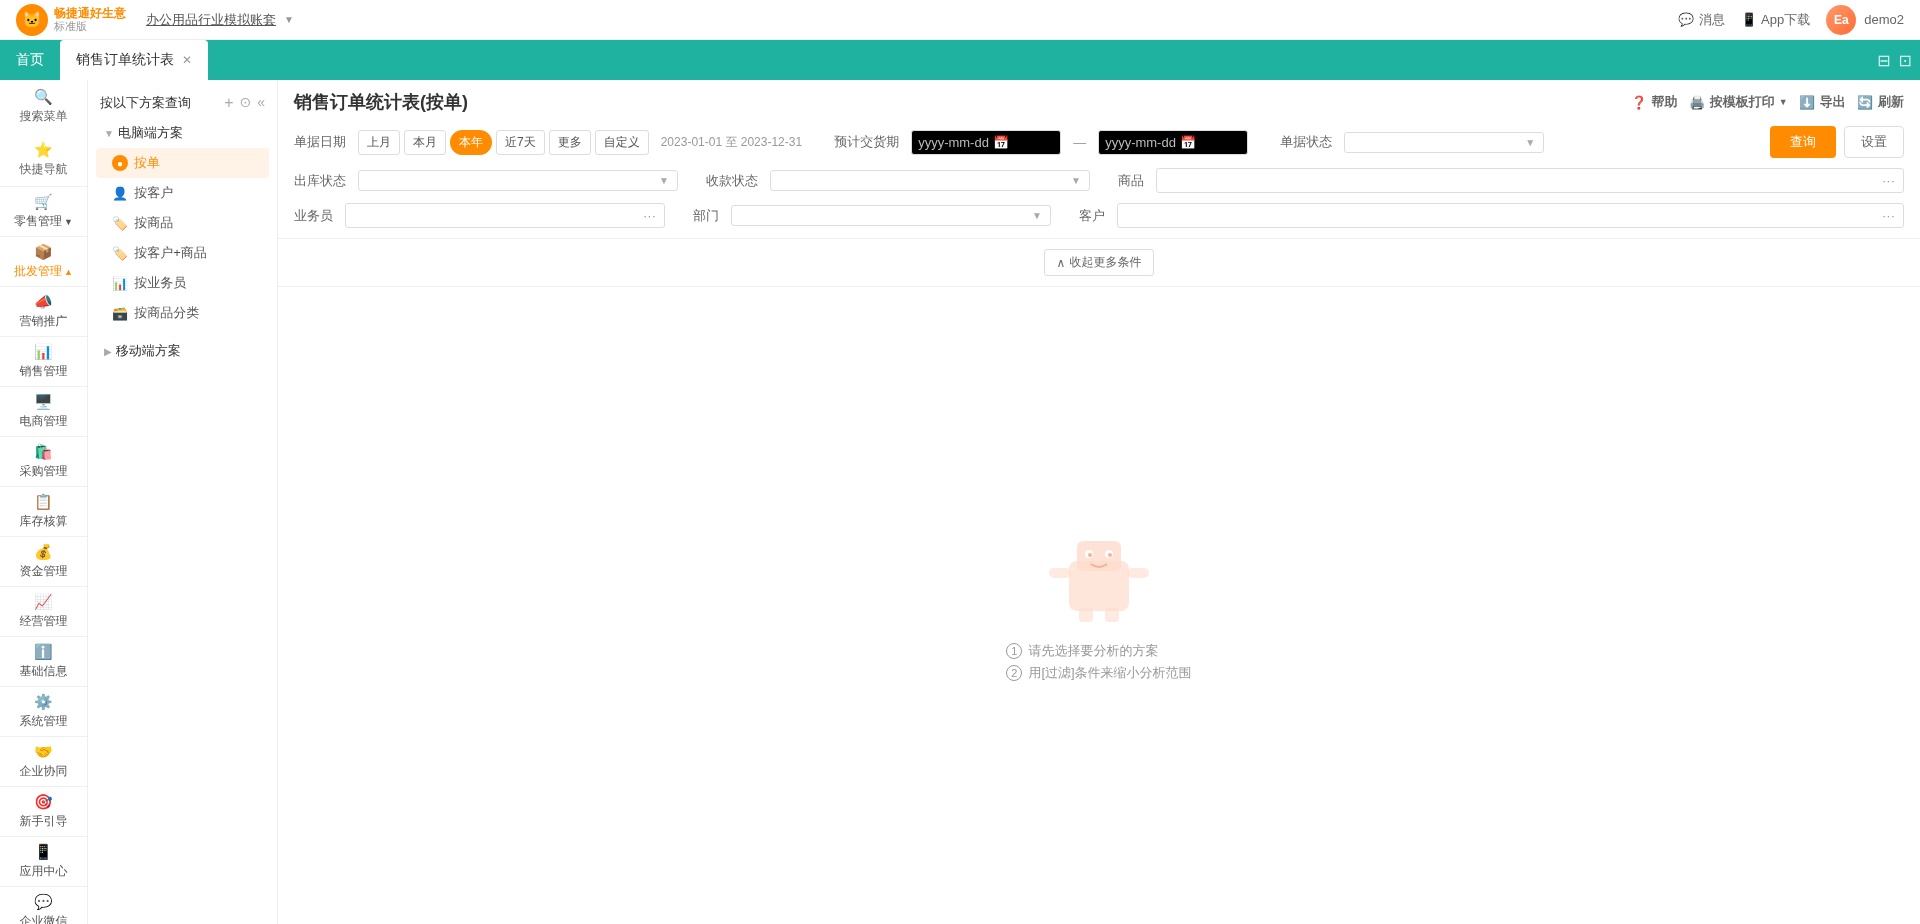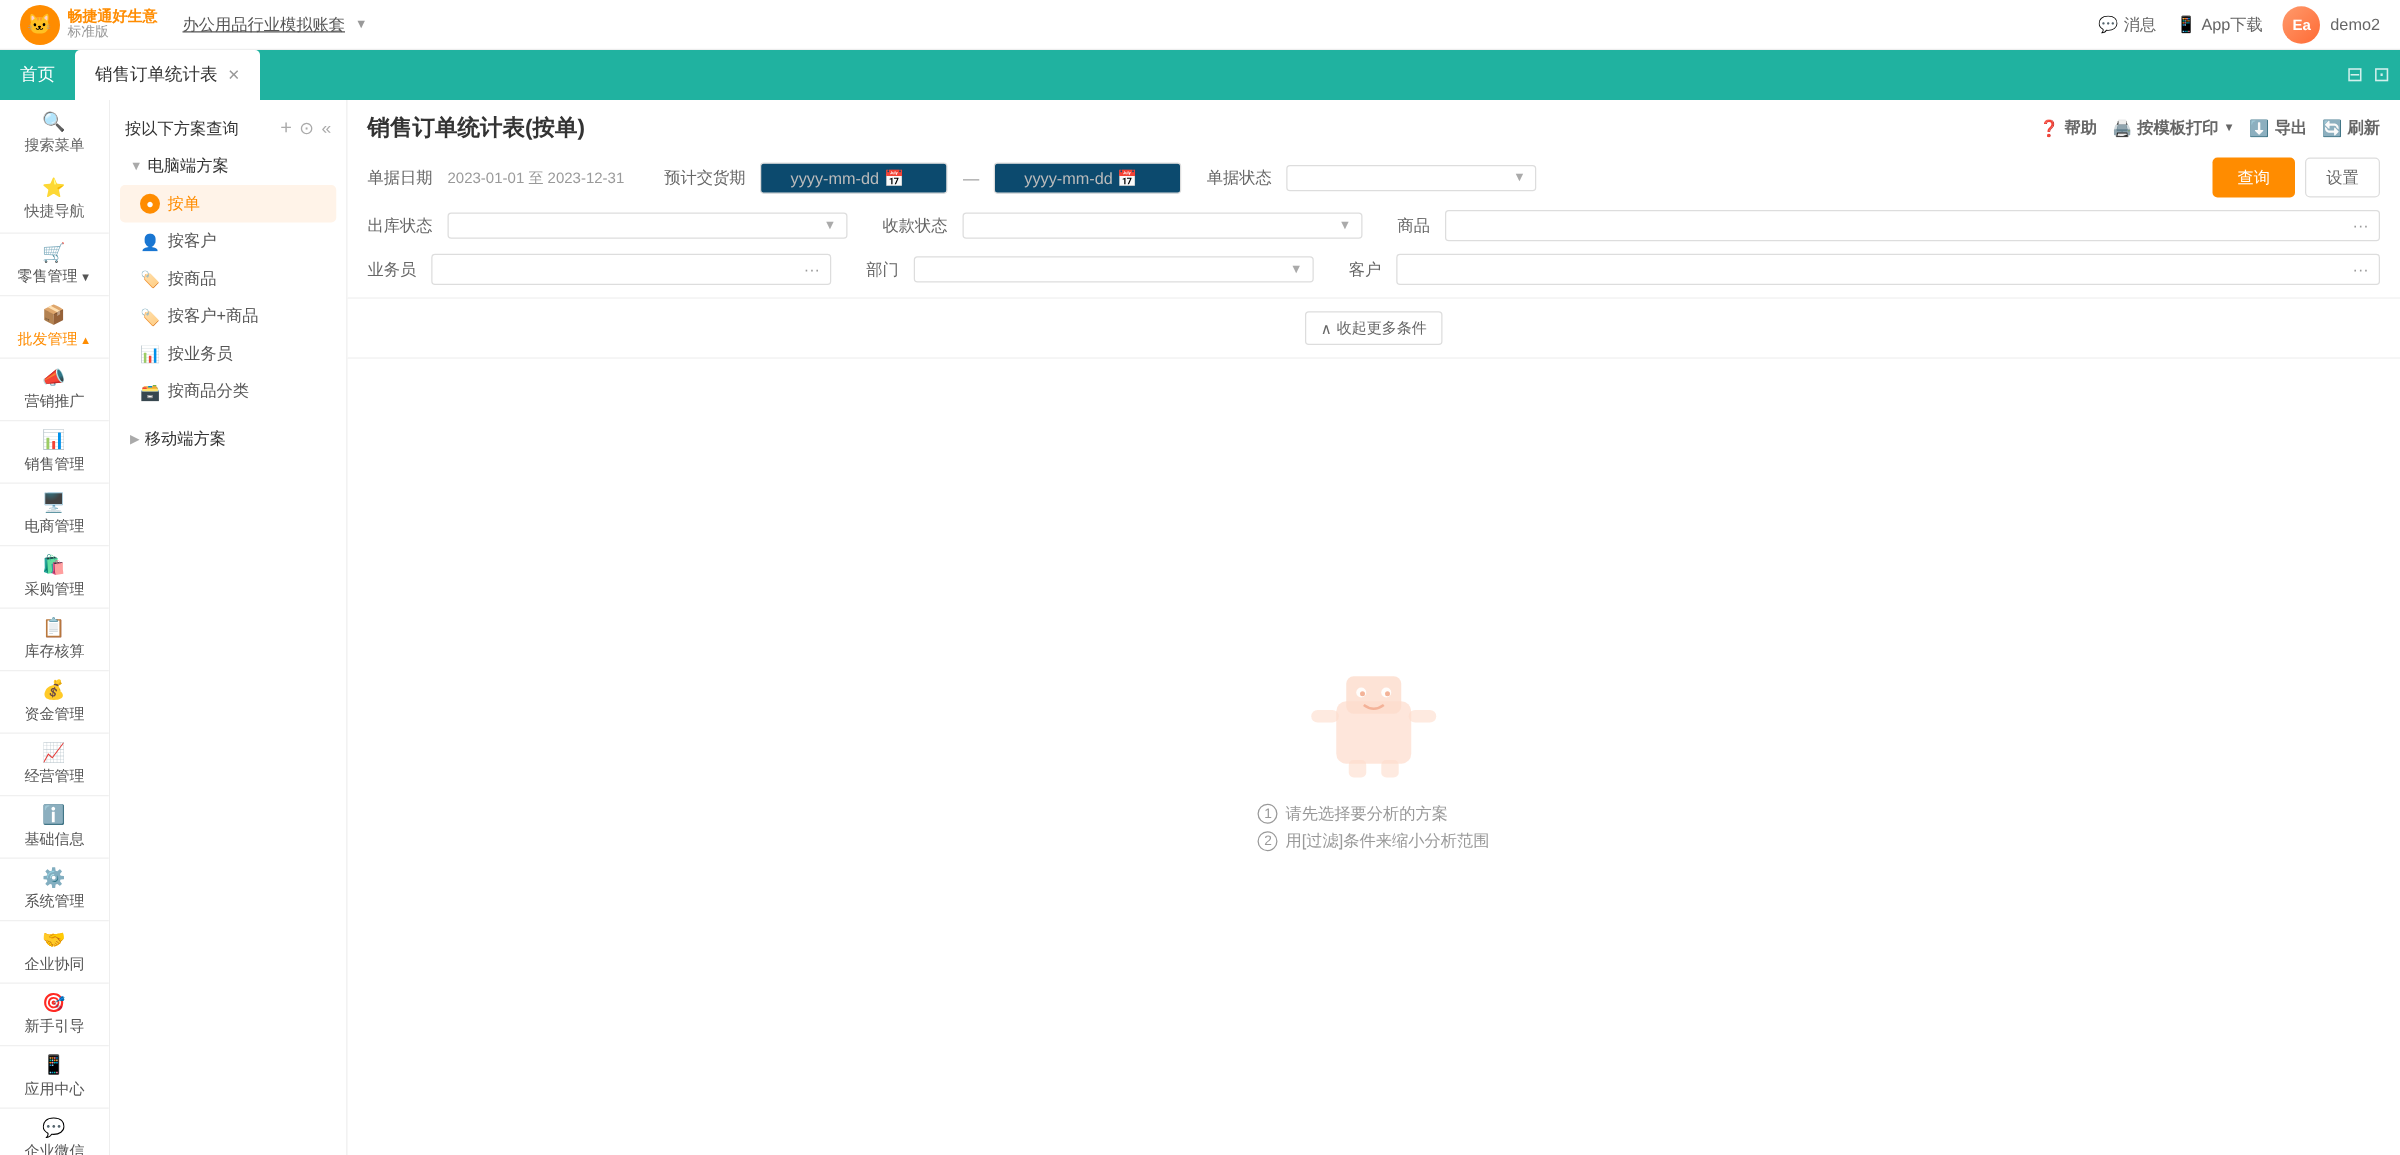--- a/index.html
+++ b/index.html
@@ -130,24 +130,24 @@
       padding: 4px 8px;
       font-size: 13px;
       color: #999;
       background: #fff;
       min-width: 120px;
     }
     .filter-input-date {
       display: flex; align-items: center; gap: 4px;
       border: 1px solid #ddd;
       border-radius: 3px;
-      padding: 4px 23px;
+      padding: 4px 6px;
       font-size: 13px;
       color: #bbb;
-      background: #0c4a6e;
+      background: #000000;
       min-width: 150px;
     }
     .filter-select {
       display: flex; align-items: center; justify-content: space-between;
       border: 1px solid #ddd;
       border-radius: 3px;
       padding: 4px 8px;
       font-size: 13px;
       color: #333;
       background: #fff;
@@ -447,34 +447,42 @@
             </div>
             <div class="title-action">
               <span>🔄</span>
               <span>刷新</span>
             </div>
           </div>
         </div>
 
         <div class="filter-row">
           <span class="filter-label">单据日期</span>
+          <div class="date-filter-row">
+            <button class="date-btn">上月</button>
+            <button class="date-btn">本月</button>
+            <button class="date-btn active">本年</button>
+            <button class="date-btn">近7天</button>
+            <button class="date-btn">更多</button>
+            <button class="date-btn">自定义</button>
+          </div>
           <span class="date-range-text">2023-01-01 至 2023-12-31</span>
 
           <span class="filter-label" style="margin-left:20px;">预计交货期</span>
           <div class="filter-input-date">
             <span style="color:#bbb; font-size:13px;">yyyy-mm-dd</span>
             <span style="color:#ccc;">📅</span>
           </div>
           <span style="color:#999;">—</span>
           <div class="filter-input-date">
             <span style="color:#bbb; font-size:13px;">yyyy-mm-dd</span>
             <span style="color:#ccc;">📅</span>
           </div>
 
-          <span class="filter-label" style="margin-left:8px;font-family:Liberation Serif, serif;">单据状态</span>
+          <span class="filter-label" style="margin-left:20px;font-family:Liberation Serif, serif;">单据状态</span>
           <div class="filter-select">
             <span></span>
             <span style="color:#aaa; font-size:10px;">▼</span>
           </div>
 
           <div class="action-row">
             <button class="btn-query">查询</button>
             <button class="btn-settings">设置</button>
           </div>
         </div>

